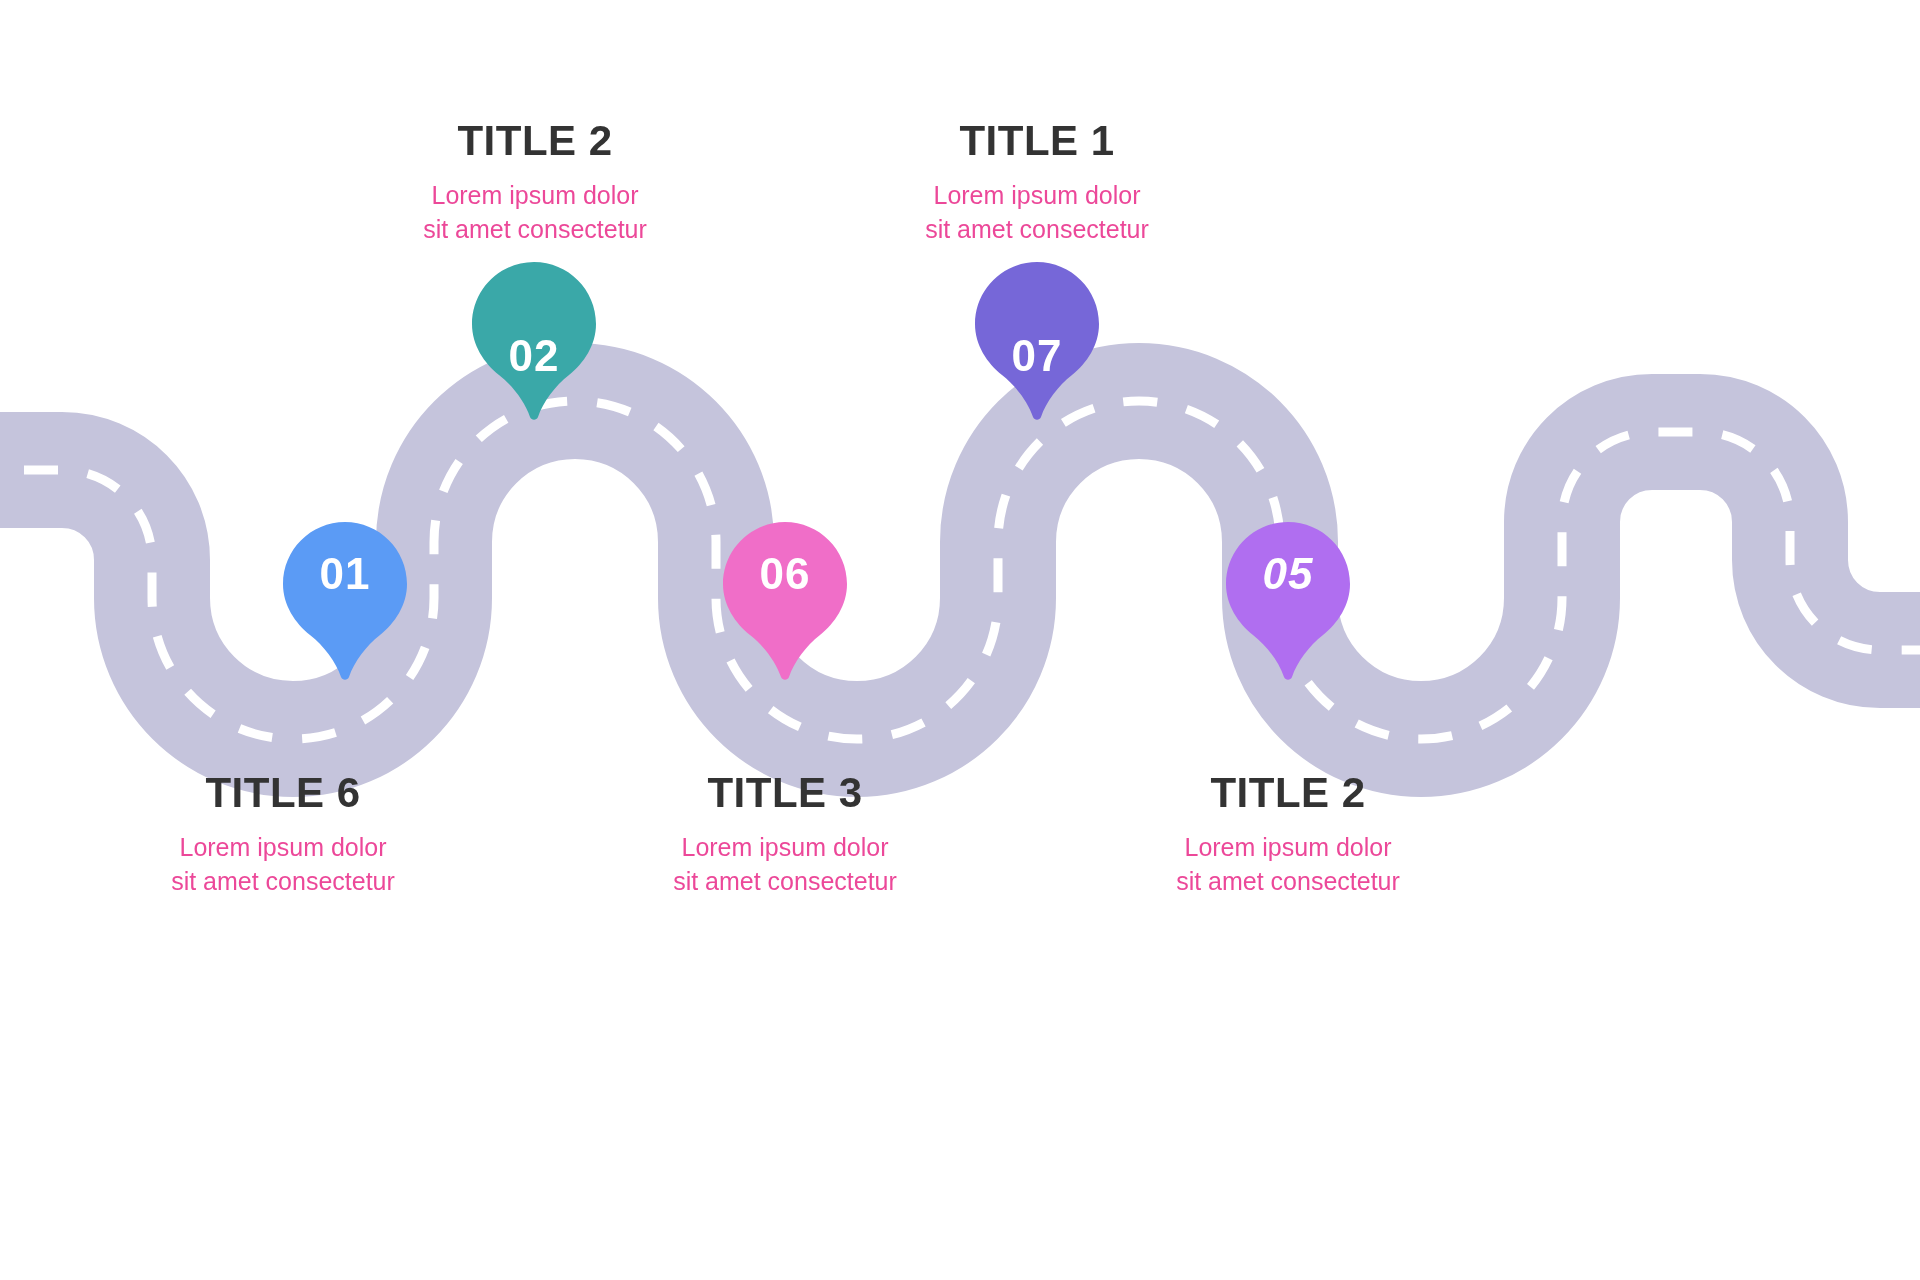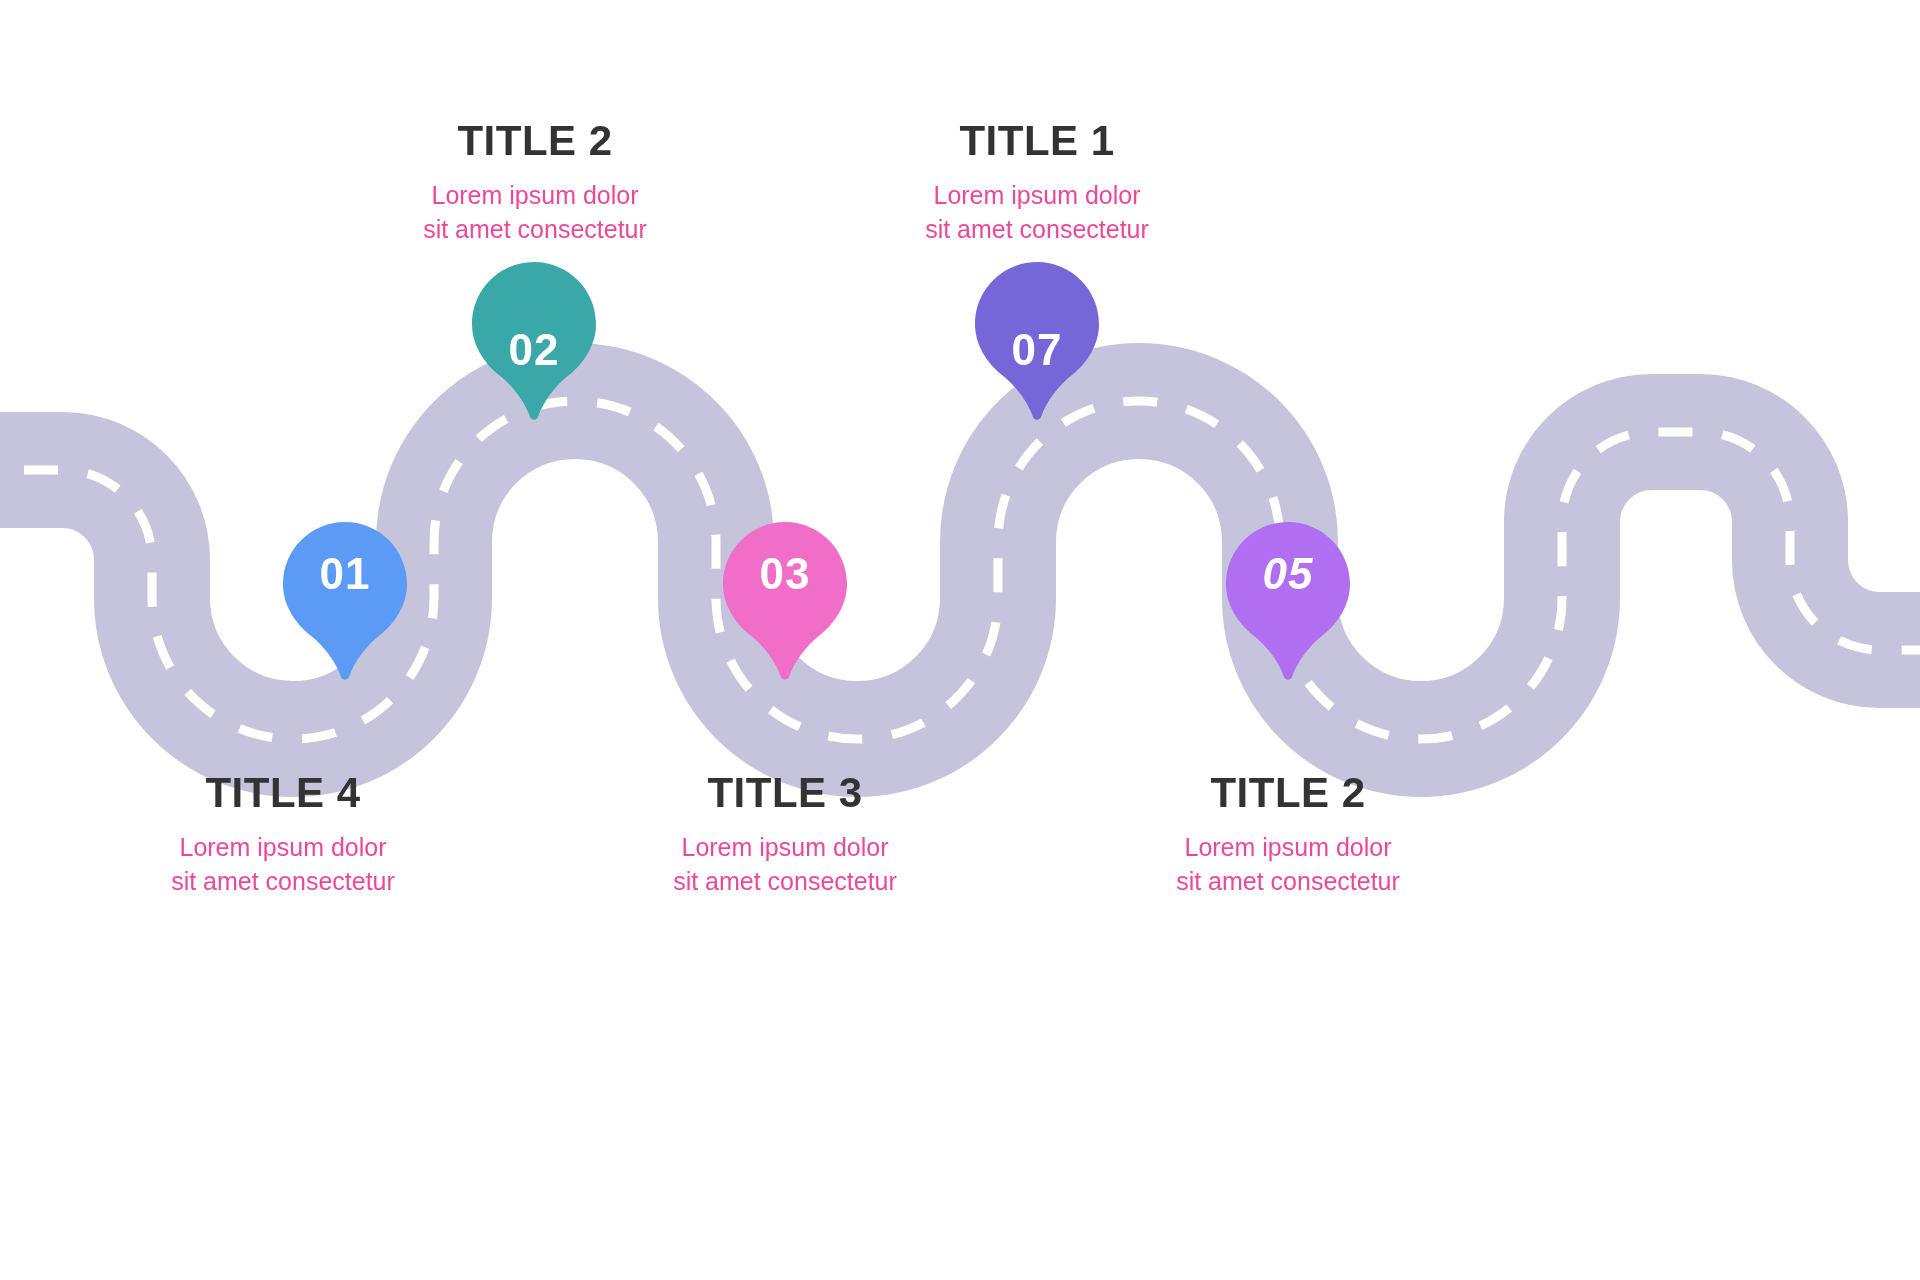--- a/index.html
+++ b/index.html
@@ -74,21 +74,21 @@
     font-size: 44px;
     font-weight: bold;
     color: #ffffff;
     letter-spacing: 1px;
     line-height: 1;
     pointer-events: none;
   }
   
   .pin.down .pin-num { top: 30px; }
   
-  .pin.up .pin-num { top: 66px; }
+  .pin.up .pin-num { top: 72px; }
 </style>
 </head>
 <body style="background: rgb(255, 255, 255);">
 
 <div id="stage">
 
   <svg class="road-layer" viewBox="0 0 1920 1280" preserveAspectRatio="none" xmlns="http://www.w3.org/2000/svg">
     <defs>
 
       <path id="roadline" d="M -40,470
@@ -191,21 +191,21 @@
              C 1562,472 1602,432 1652,432
              L 1700,432
              C 1750,432 1790,472 1790,522
              L 1790,560
              C 1790,610 1830,650 1880,650
              L 1960,650" id="road-dash" fill="none" stroke="#ffffff" stroke-width="9" stroke-linecap="butt" stroke-dasharray="34 30"></path>
   </svg>
 
   <div id="steps-layer">
       <div class="step-text below" style="left: 118px; top: 770px;">
-        <div class="step-title">TITLE 4</div>
+        <div class="step-title">TITLE 6</div>
         <div class="step-desc">
           <div>Lorem ipsum dolor</div>
           <div style="text-align: center;">sit amet consectetur</div>
         </div>
       </div>
       <div class="pin down" style="left: 283px; top: 522px;">
         <svg viewBox="0 0 124 160" width="124" height="160">
           <path d="M 62,0 C 27.8,0 0,27.8 0,62 C 0,83 12,101 27,113 C 41,124 53,140 58,155 C 59.5,158.5 64.5,158.5 66,155 C 71,140 83,124 97,113 C 112,101 124,83 124,62 C 124,27.8 96.2,0 62,0 Z" fill="#5b9bf5"></path>
         </svg>
         <div class="pin-num">01</div>
@@ -227,21 +227,21 @@
         <div class="step-title">TITLE 3</div>
         <div class="step-desc">
           <div>Lorem ipsum dolor</div>
           <div style="text-align: center;">sit amet consectetur</div>
         </div>
       </div>
       <div class="pin down" style="left: 723px; top: 522px;">
         <svg viewBox="0 0 124 160" width="124" height="160">
           <path d="M 62,0 C 27.8,0 0,27.8 0,62 C 0,83 12,101 27,113 C 41,124 53,140 58,155 C 59.5,158.5 64.5,158.5 66,155 C 71,140 83,124 97,113 C 112,101 124,83 124,62 C 124,27.8 96.2,0 62,0 Z" fill="#f06ec8"></path>
         </svg>
-        <div class="pin-num">03</div>
+        <div class="pin-num">06</div>
       </div>
       <div class="step-text above" style="left: 872px; top: 118px;">
         <div class="step-title">TITLE 1</div>
         <div class="step-desc">
           <div>Lorem ipsum dolor</div>
           <div style="text-align: center;">sit amet consectetur</div>
         </div>
       </div>
       <div class="pin up" style="left: 975px; top: 262px;">
         <svg viewBox="0 0 124 160" width="124" height="160">

